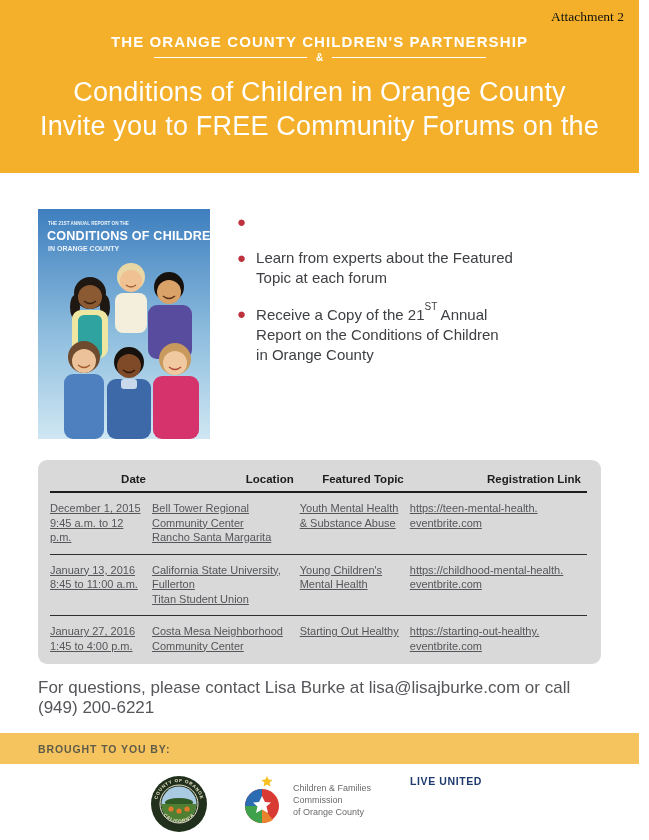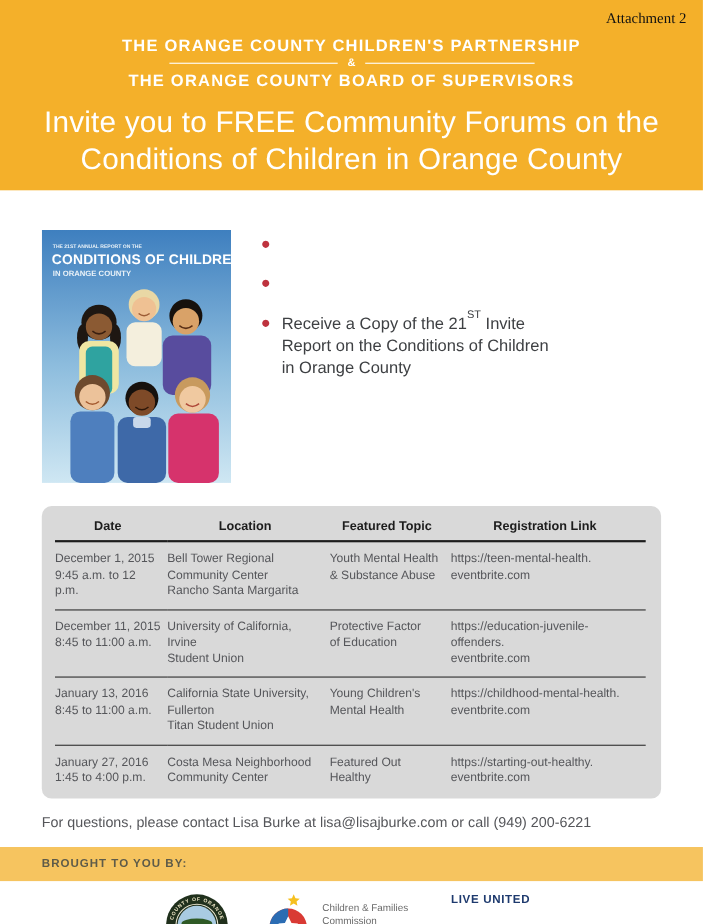--- a/index.html
+++ b/index.html
@@ -29,32 +29,32 @@
   .bullet { display:flex; gap:10px; margin-bottom:16px; }
   .bullet .dot { color:#BE323E; flex:none; }
   .bullet-text { white-space:pre-line; }
   .bullet-text sup { font-size:10px; position:relative; top:-4px; }
 
   
   .register { margin:21px 38px 0 38px; background:#D9D9D9; border-radius:9px; padding:13px 14px 2px 12px; }
   .register-heading { color:#E23E56; font-size:15.5px; font-weight:bold; letter-spacing:0.8px; margin:1px 0 10px 0; }
   table.schedule { width:100%; border-collapse:collapse; table-layout:fixed; font-size:11px; color:#55565A; }
   table.schedule th {
-    text-align:center; color:#1d1d1d; font-size:11.5px; padding:0 6px 6px 0;
+    text-align:right; color:#1d1d1d; font-size:11.5px; padding:0 6px 6px 0;
     border-bottom:2px solid #1c1c1c;
   }
   table.schedule td {
     vertical-align:top; padding:8px 6px 9px 0; line-height:1.32;
-    border-bottom:1px solid #2e2e2e; white-space:pre-line;
+    border-bottom:1px solid #2e2e2e; white-space:pre-line;text-decoration:underline;
   }
   table.schedule tr:last-child td { border-bottom:none; }
   .col-date { width:19%; } .col-loc { width:27.5%; } .col-topic { width:20.5%; } .col-link { width:33%; }
 
   
-  .contact { margin:14px 38px 0 38px; font-size:13px; color:#55565A; }
+  .contact { margin:14px 38px 0 38px; font-size:17px; color:#55565A; }
 
   
   .band {
     margin-top:15px; background:#F6C45F; height:31px; display:flex; align-items:center;
     padding-left:38px; font-size:10.5px; font-weight:bold; letter-spacing:0.9px; color:#5E5B49;text-align:right;
   }
   .logos { display:flex; justify-content:center; align-items:flex-start; gap:32px; margin-top:11px; }
   .logo-cfc { display:flex; gap:9px; align-items:flex-start; }
   .cfc-text { padding-top:7px; font-size:9px; color:#6A6A6A; line-height:1.35; white-space:pre-line; }
   .logo-uw { display:flex; flex-direction:column; align-items:center; width:86px; }
@@ -66,24 +66,23 @@
 <div class="page">
 
   <div class="banner">
     <div class="attachment">Attachment 2</div>
     <div class="org-line first">THE ORANGE COUNTY CHILDREN'S PARTNERSHIP</div>
     <div class="amp-row">
       <span class="rule"></span>
       <span class="amp">&amp;</span>
       <span class="rule"></span>
     </div>
-    <div class="org-line">THE ORANGE COUNTY BOARD OF SUPERVISORS</div>
     <div class="main-title">
+      <div>Conditions of Children in Orange County</div>
       <div>Invite you to FREE Community Forums on the</div>
-      <div>Conditions of Children in Orange County</div>
     </div>
   </div>
 
   <div class="content">
 
     <svg class="cover" viewBox="0 0 172 230">
       <defs>
         <linearGradient id="sky" x1="0" y1="0" x2="0" y2="1">
           <stop offset="0" stop-color="#3E7FBF"></stop>
           <stop offset="0.55" stop-color="#8FBEDE"></stop>
@@ -132,24 +131,26 @@
         <rect x="115" y="167" width="46" height="63" rx="9" fill="#D6336C"></rect>
       </g>
     </svg>
 
     <div class="bullets">
       <div class="bullet">
         <span class="dot">●</span>
       </div>
       <div class="bullet">
         <span class="dot">●</span>
+        <span class="bullet-text">Learn from experts about the Featured
+Topic at each forum</span>
       </div>
       <div class="bullet">
         <span class="dot">●</span>
-        <span class="bullet-text"><span>Receive a Copy of the 21</span><sup>ST</sup><span> Invite
+        <span class="bullet-text"><span>Receive a Copy of the 21</span><sup>ST</sup><span> Annual
 Report on the Conditions of Children
 in Orange County</span></span>
       </div>
     </div>
   </div>
 
   <div class="register">
     <table class="schedule">
       <colgroup>
         <col class="col-date">
@@ -171,47 +172,36 @@
 9:45 a.m. to 12 p.m.</td>
           <td>Bell Tower Regional
 Community Center
 Rancho Santa Margarita</td>
           <td>Youth Mental Health
 &amp; Substance Abuse</td>
           <td>https://teen-mental-health.
 eventbrite.com</td>
         </tr>
         <tr>
-          <td>December 11, 2015
-8:45 to 11:00 a.m.</td>
-          <td>University of California,
-Irvine
-Student Union</td>
-          <td>Protective Factor
-of Education</td>
-          <td>https://education-juvenile-offenders.
-eventbrite.com</td>
-        </tr>
-        <tr>
           <td>January 13, 2016
 8:45 to 11:00 a.m.</td>
           <td>California State University,
 Fullerton
 Titan Student Union</td>
           <td>Young Children's
 Mental Health</td>
           <td>https://childhood-mental-health.
 eventbrite.com</td>
         </tr>
         <tr>
           <td>January 27, 2016
 1:45 to 4:00 p.m.</td>
           <td>Costa Mesa Neighborhood
 Community Center</td>
-          <td>Featured Out Healthy</td>
+          <td>Starting Out Healthy</td>
           <td>https://starting-out-healthy.
 eventbrite.com</td>
         </tr>
       </tbody>
     </table>
   </div>
 
   <div class="contact">For questions, please contact Lisa Burke at lisa@lisajburke.com or call (949) 200-6221</div>
 
   <div class="band">BROUGHT TO YOU BY:</div>

